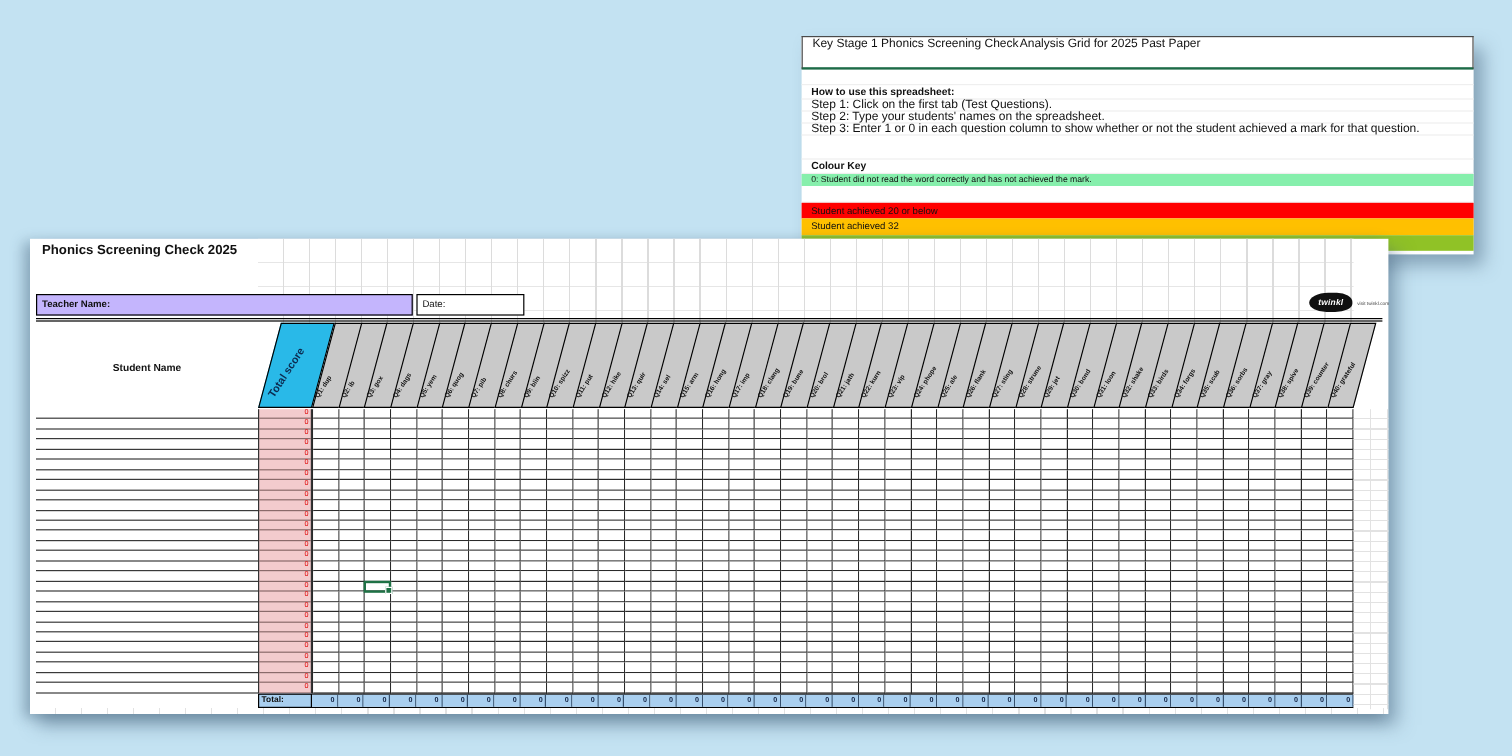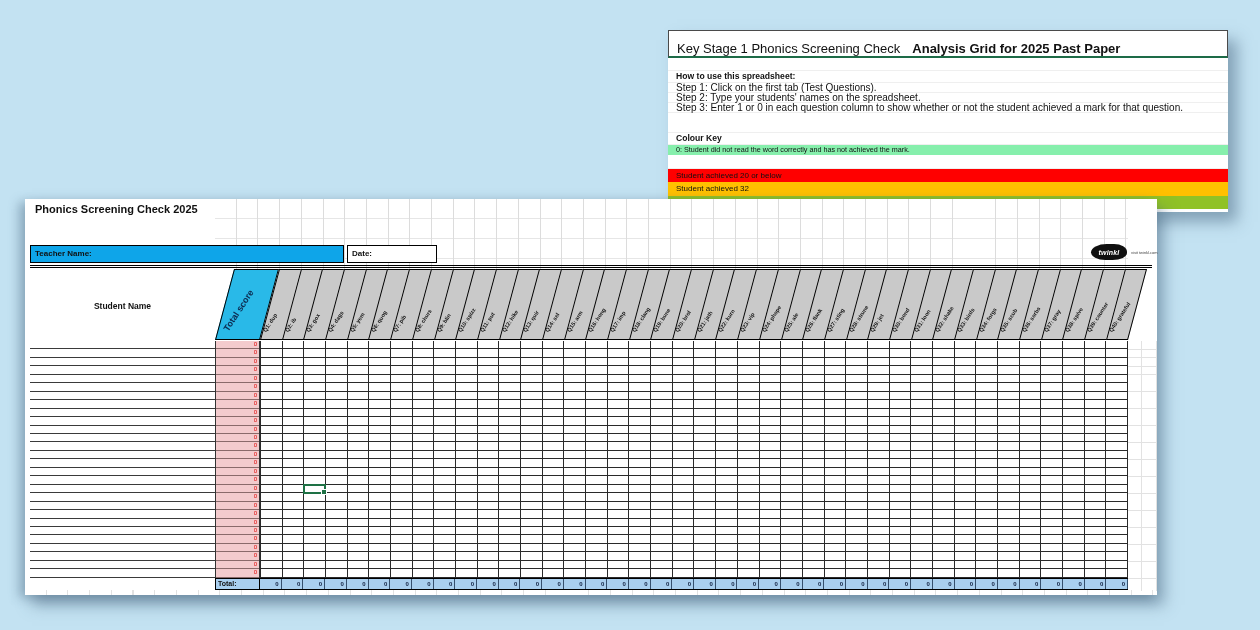--- a/index.html
+++ b/index.html
@@ -9,23 +9,23 @@
     font-family:"Liberation Sans",sans-serif;color:#111;
   }
 
   
   .info-panel{
     position:absolute;left:668px;top:30px;width:560px;height:182px;
     background:#fff;box-shadow:9px 10px 14px rgba(70,100,125,.5);
   }
   .ip-title{
     height:28px;box-sizing:border-box;border:1px solid #4a4a4a;border-bottom:2px solid #1d6b47;
-    display:flex;align-items:flex-end;padding-left:8px;font-size:13px;white-space:nowrap;background:#fff;
-  }
-  .ip-title .bold{font-weight:bold;margin-left:12px}
+    display:flex;align-items:flex-start;padding-left:8px;font-size:10px;white-space:nowrap;background:#fff;
+  }
+  .ip-title .bold{font-weight:normal;margin-left:1px}
   .ip-body{position:relative}
   .ip-line{padding-left:8px;font-size:10px;line-height:9px;height:9px;border-bottom:1px solid #efefef;white-space:nowrap}
   .ip-blank{border-bottom:1px solid #efefef}
   .ip-h{font-weight:bold;font-size:8.6px;line-height:11px;height:11px}
   .key-row{height:9.5px;line-height:9.5px;font-size:7.2px;padding-left:8px;white-space:nowrap}
   .band{height:13.6px;line-height:13.6px;font-size:8px;padding-left:8px;white-space:nowrap}
 
   
   .sheet{
     position:absolute;left:25px;top:199px;width:1132px;height:396px;background:#fff;
@@ -33,25 +33,25 @@
   }
   .grid-top{
     position:absolute;left:190px;top:0;width:913px;height:70px;
     background-image:
       repeating-linear-gradient(to right,transparent 0 20.7px,#dcdcdc 20.7px 21.7px),
       repeating-linear-gradient(to bottom,transparent 0 19px,#e6e6e6 19px 20px);
   }
   .sheet-title{position:absolute;left:10px;top:4px;font-size:11px;font-weight:bold}
   .teacher-box{
     position:absolute;left:5px;top:46px;width:314px;height:18px;box-sizing:border-box;
-    border:1.5px solid #000;background:#0ea5e9;font-size:8px;font-weight:bold;line-height:15px;padding-left:4px;
+    border:1.5px solid #000;background:#c4b5fd;font-size:8px;font-weight:bold;line-height:15px;padding-left:4px;
   }
   .date-box{
     position:absolute;left:322px;top:46px;width:90px;height:18px;box-sizing:border-box;
-    border:1.5px solid #000;background:#fff;font-size:8px;font-weight:bold;line-height:15px;padding-left:4px;
+    border:1.5px solid #000;background:#fff;font-size:8px;font-weight:normal;line-height:15px;padding-left:4px;
   }
   .logo{position:absolute;left:1066px;top:45px;width:64px;height:17px}
   .logo-blob{
     position:absolute;left:0;top:0;width:36px;height:16px;background:#101010;
     border-radius:55% 45% 50% 50% / 65% 60% 55% 60%;
     display:flex;align-items:center;justify-content:center;color:#fff;
     font-size:7px;font-weight:bold;font-style:italic;letter-spacing:.2px;
   }
   .logo-caption{position:absolute;left:40px;top:6px;font-size:4px;color:#444;white-space:nowrap}
 

